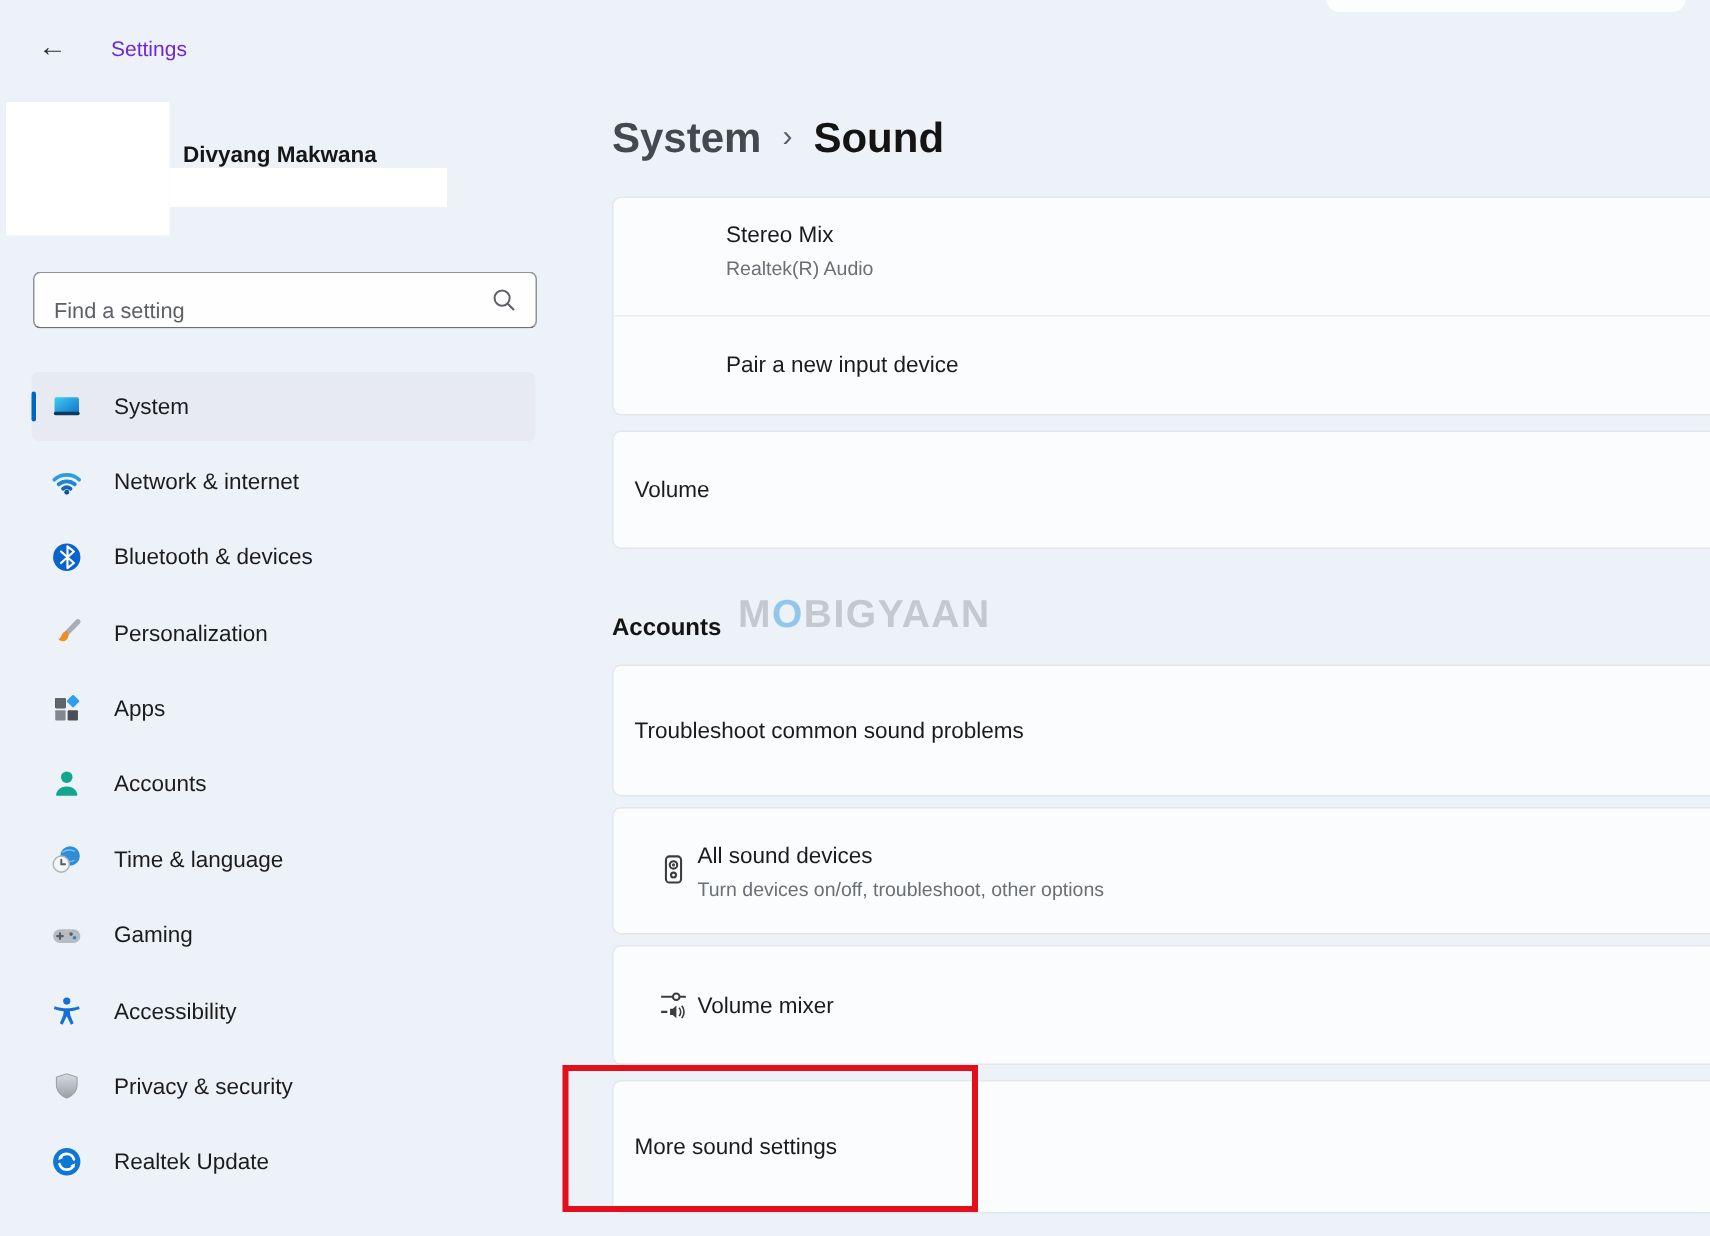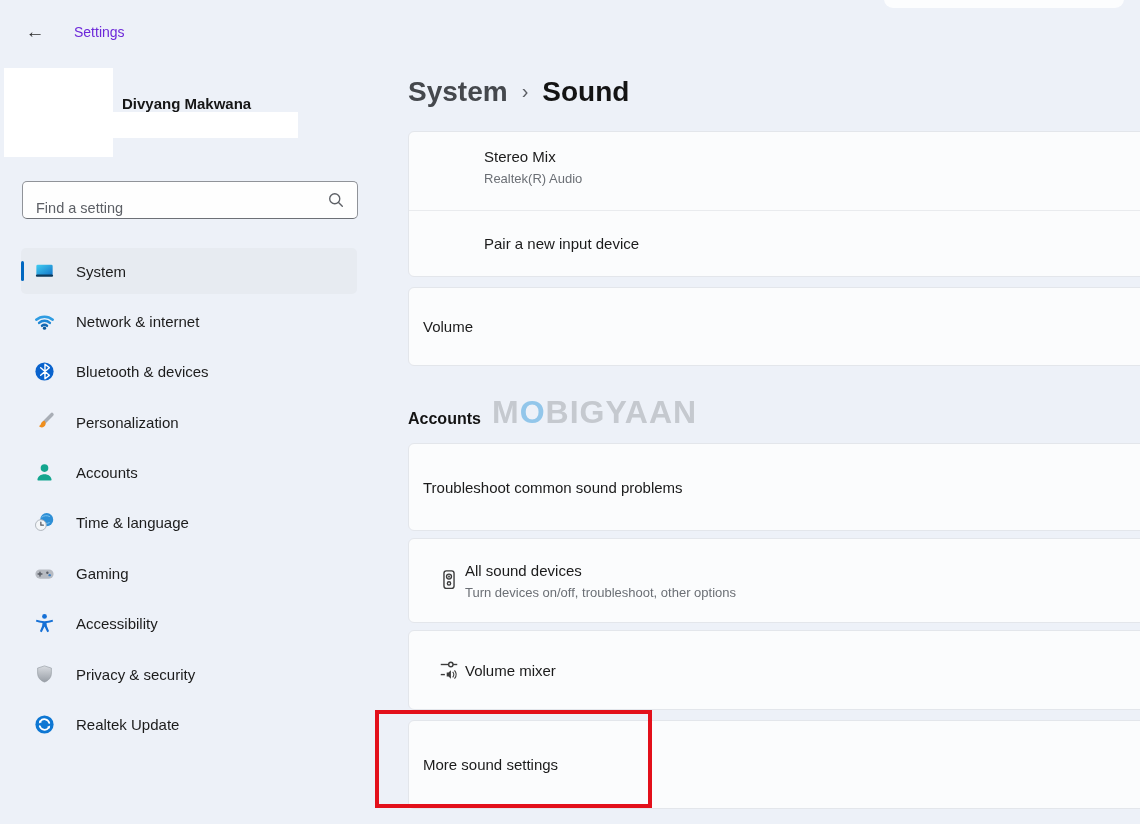--- a/index.html
+++ b/index.html
@@ -42,21 +42,21 @@
 
   .card-input-devices { top:131px; height:146px; overflow:hidden; }
   .dev-row-1 { height:78px; padding:14px 0 0 75px; cursor:pointer; }
   .dev-row-2 { height:65px; display:flex; align-items:center; padding-left:75px; cursor:pointer; }
   .row-title { font-size:15px; color:#1b1b1b; line-height:21px; }
   .row-sub { font-size:13px; color:#6b6f75; line-height:17px; margin-top:3px; }
 
   .card-volume { top:287px; height:79px; display:flex; align-items:center; padding-left:14px; cursor:pointer; }
 
   .advanced-label { position:absolute; left:408px; top:410px; font-size:16px; font-weight:600; color:#141414; }
-  .watermark { position:absolute; left:492px; top:394px; font-size:32px; font-weight:800; letter-spacing:1px; color:#c5c9cf; user-select:none; }
+  .watermark { position:absolute; left:492px; top:394px; font-size:26px; font-weight:800; letter-spacing:1px; color:#c5c9cf; user-select:none; }
   .watermark .wm-o { color:#92c6ea; }
 
   .card-troubleshoot { top:443px; height:88px; display:flex; align-items:center; padding-left:14px; cursor:pointer; }
   .card-all-devices  { top:538px; height:85px; display:flex; align-items:center; padding-left:29px; cursor:pointer; }
   .card-mixer        { top:630px; height:80px; display:flex; align-items:center; padding-left:29px; cursor:pointer; }
   .card-more         { top:720px; height:89px; display:flex; align-items:center; padding-left:14px; cursor:pointer; }
 
   .card-icon { width:22px; height:26px; margin-right:4px; flex:none; }
   .card-text { margin-left:1px; }
 
@@ -124,20 +124,31 @@
 
     <div class="nav-item">
 
       <svg class="nav-icon" viewBox="0 0 24 24">
         <path d="M19.8 3.6l-8 8.2" stroke="#a9aeb6" stroke-width="3.6" stroke-linecap="round"></path>
         <path d="M12.2 10.1c-1.9.2-3.5 1.6-4 3.5-.3 1.1-1 1.8-2.1 2.1 1.3 1.7 3.8 2 5.5.6 1.5-1.2 2-3.2 1.3-4.9z" fill="#ef8f1f"></path>
       </svg>
       <span class="nav-label">Personalization</span>
     </div>
 
+    <div class="nav-item">
+
+      <svg class="nav-icon" viewBox="0 0 24 24">
+        <rect x="4" y="4.5" width="7.2" height="7.2" rx="0.8" fill="#606artifact468"></rect>
+        <rect x="4" y="4.5" width="7.2" height="7.2" rx="0.8" fill="#60646a"></rect>
+        <rect x="4" y="13" width="7.2" height="7.2" rx="0.8" fill="#84888e"></rect>
+        <rect x="12.6" y="13" width="7.2" height="7.2" rx="0.8" fill="#4b4f55"></rect>
+        <rect x="13.1" y="3.4" width="6.6" height="6.6" rx="0.8" transform="rotate(45 16.4 6.7)" fill="#2f9df0"></rect>
+      </svg>
+      <span class="nav-label">Apps</span>
+    </div>
 
     <div class="nav-item">
 
       <svg class="nav-icon" viewBox="0 0 24 24" fill="#13a68f">
         <circle cx="12" cy="7.4" r="4"></circle>
         <path d="M4.6 19.6c.4-3.5 3.5-5.7 7.4-5.7s7 2.2 7.4 5.7c0 .4-.3.7-.7.7H5.3c-.4 0-.7-.3-.7-.7z"></path>
       </svg>
       <span class="nav-label">Accounts</span>
     </div>
 

